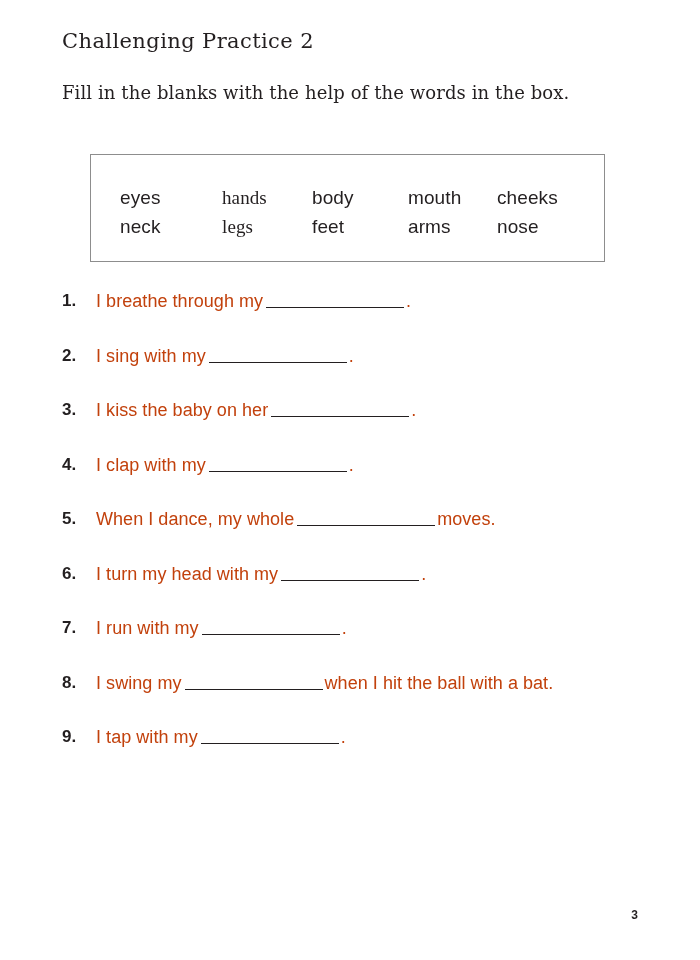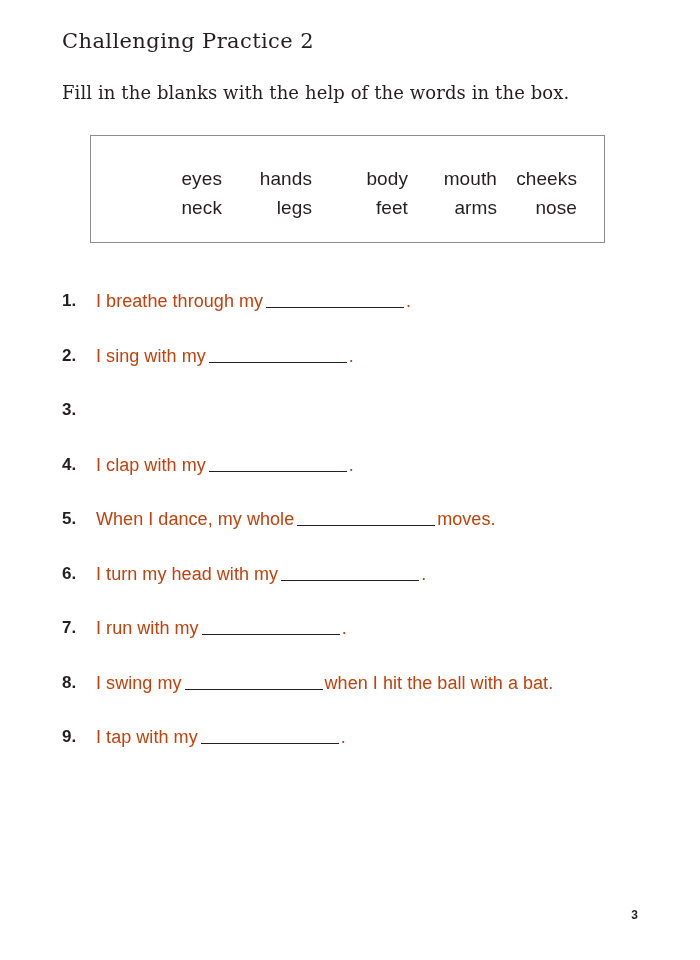--- a/index.html
+++ b/index.html
@@ -46,47 +46,46 @@
     font-weight: 400;
     color: #231f20;
     white-space: nowrap;
     letter-spacing: 0.1px;
   }
 
   
   .word-box {
     position: absolute;
     left: 90px;
-    top: 135px;
+    top: 154px;
     width: 515px;
     height: 108px;
     border: 1px solid #8d8d8d;
     box-sizing: border-box;
     background: #ffffff;
-    text-align: right;
   }
   .word-grid {
     position: absolute;
     left: 29px;
     top: 28px;
     width: 460px;
   }
   .word-row {
     display: flex;
     height: 29px;
     align-items: center;
   }
   .word-cell {
     font-size: 19px;
     color: #231f20;
     font-family: "Liberation Sans", sans-serif;
     letter-spacing: 0.1px;
   }
   .word-cell.c0 { width: 102px; }
-  .word-cell.c1 { width: 90px; }
+  .word-cell.c1 { width: 90px; font-family: Liberation Serif, serif; }
   .word-cell.c2 { width: 96px; }
   .word-cell.c3 { width: 89px; }
   .word-cell.c4 { width: 80px; }
 
   
   .questions {
     position: absolute;
     left: 62px;
     top: 289px;
     width: 600px;
@@ -177,20 +176,23 @@
 
     <div class="question-item">
       <span class="q-number">2.</span>
       <span class="q-body">
         <span class="q-pre">I sing with my</span><span class="blank"></span><span class="q-post">.</span>
       </span>
     </div>
 
     <div class="question-item">
       <span class="q-number">3.</span>
+      <span class="q-body">
+        <span class="q-pre">I kiss the baby on her</span><span class="blank"></span><span class="q-post">.</span>
+      </span>
     </div>
 
     <div class="question-item">
       <span class="q-number">4.</span>
       <span class="q-body">
         <span class="q-pre">I clap with my</span><span class="blank"></span><span class="q-post">.</span>
       </span>
     </div>
 
     <div class="question-item">

